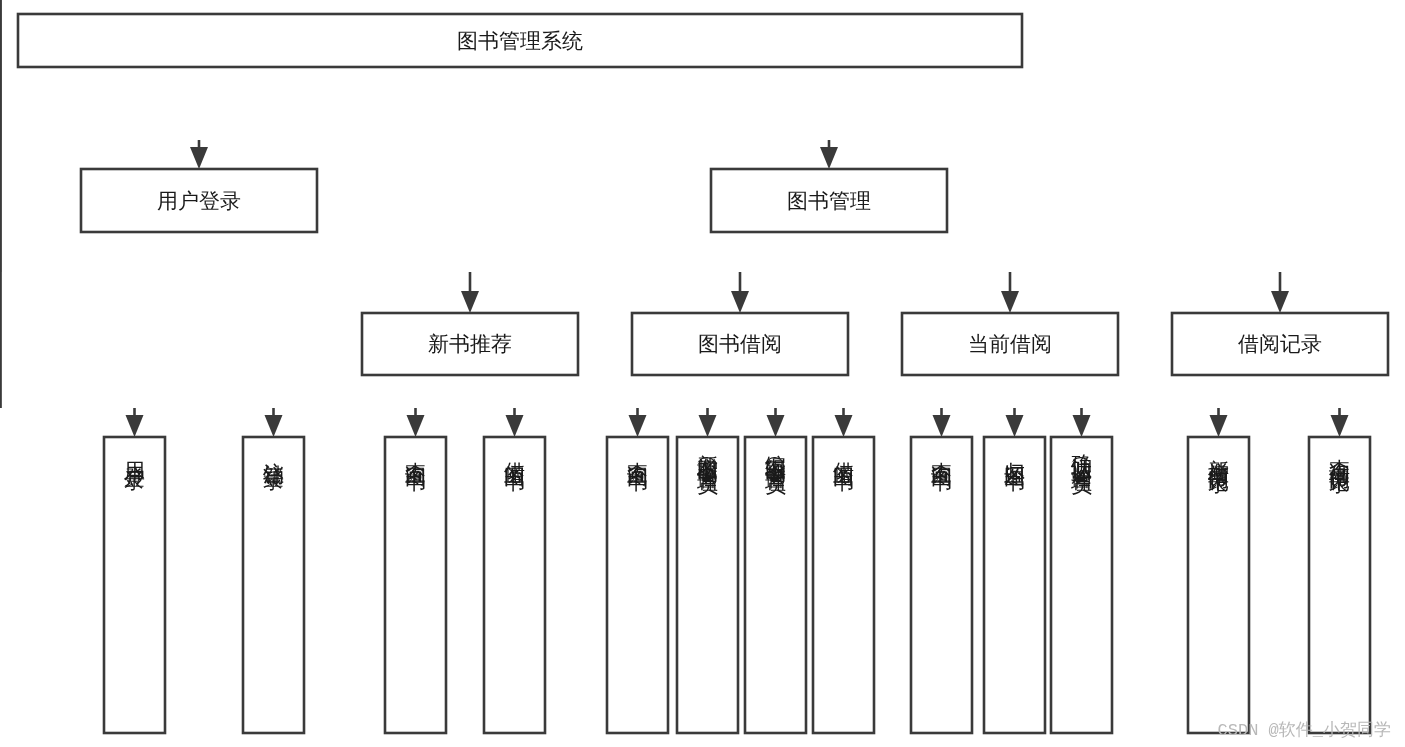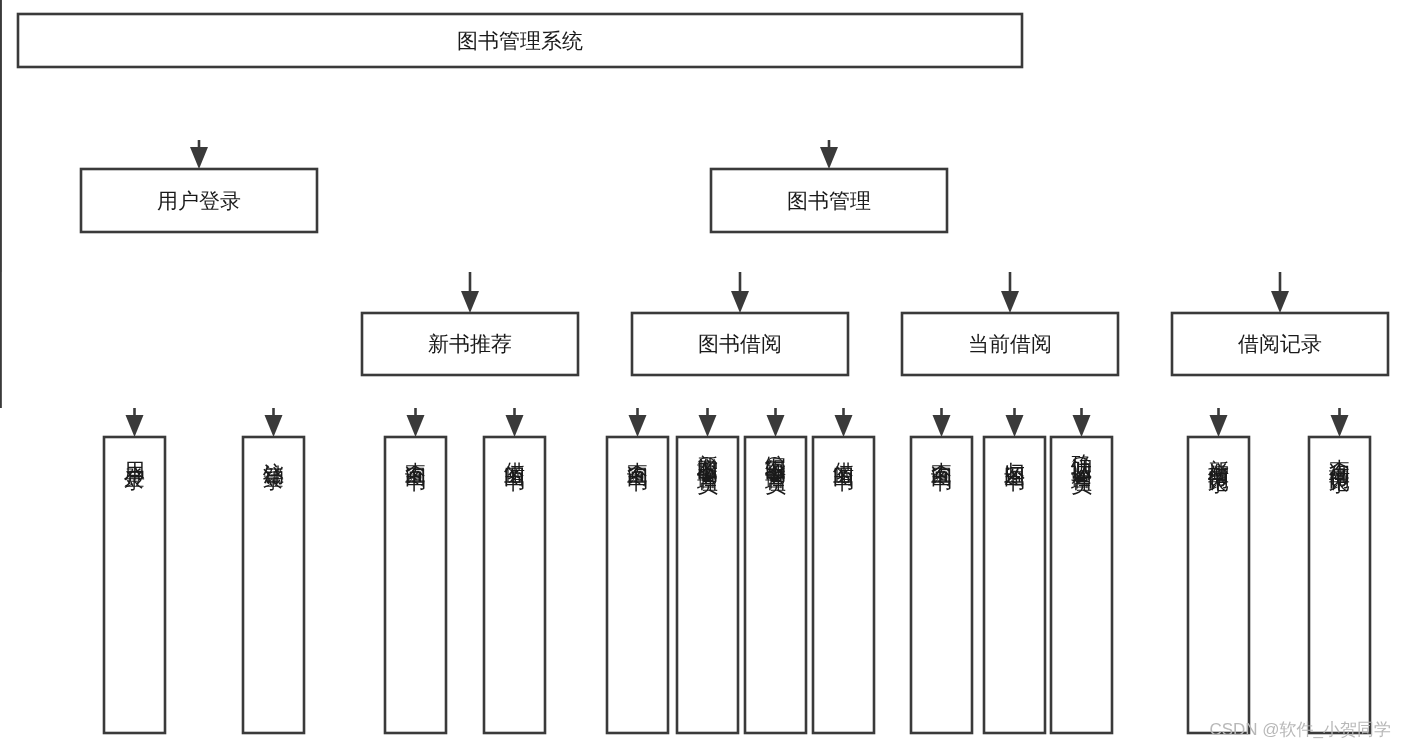--- a/index.html
+++ b/index.html
@@ -55,21 +55,21 @@
     fill: #1a1a1a;
     writing-mode: vertical-rl;
     text-orientation: upright;
     text-anchor: middle;
     letter-spacing: 3px;
   }
   .watermark-text {
     position: absolute;
     right: 14px;
     bottom: 6px;
-    font-family: Liberation Sans, sans-serif;
+    font-family: Liberation Mono, monospace;
     font-size: 17px;
     color: #b8b8b8;
     white-space: nowrap;
     user-select: none;
   }
 </style>
 </head>
 <body>
 
 <div id="diagram-root">

